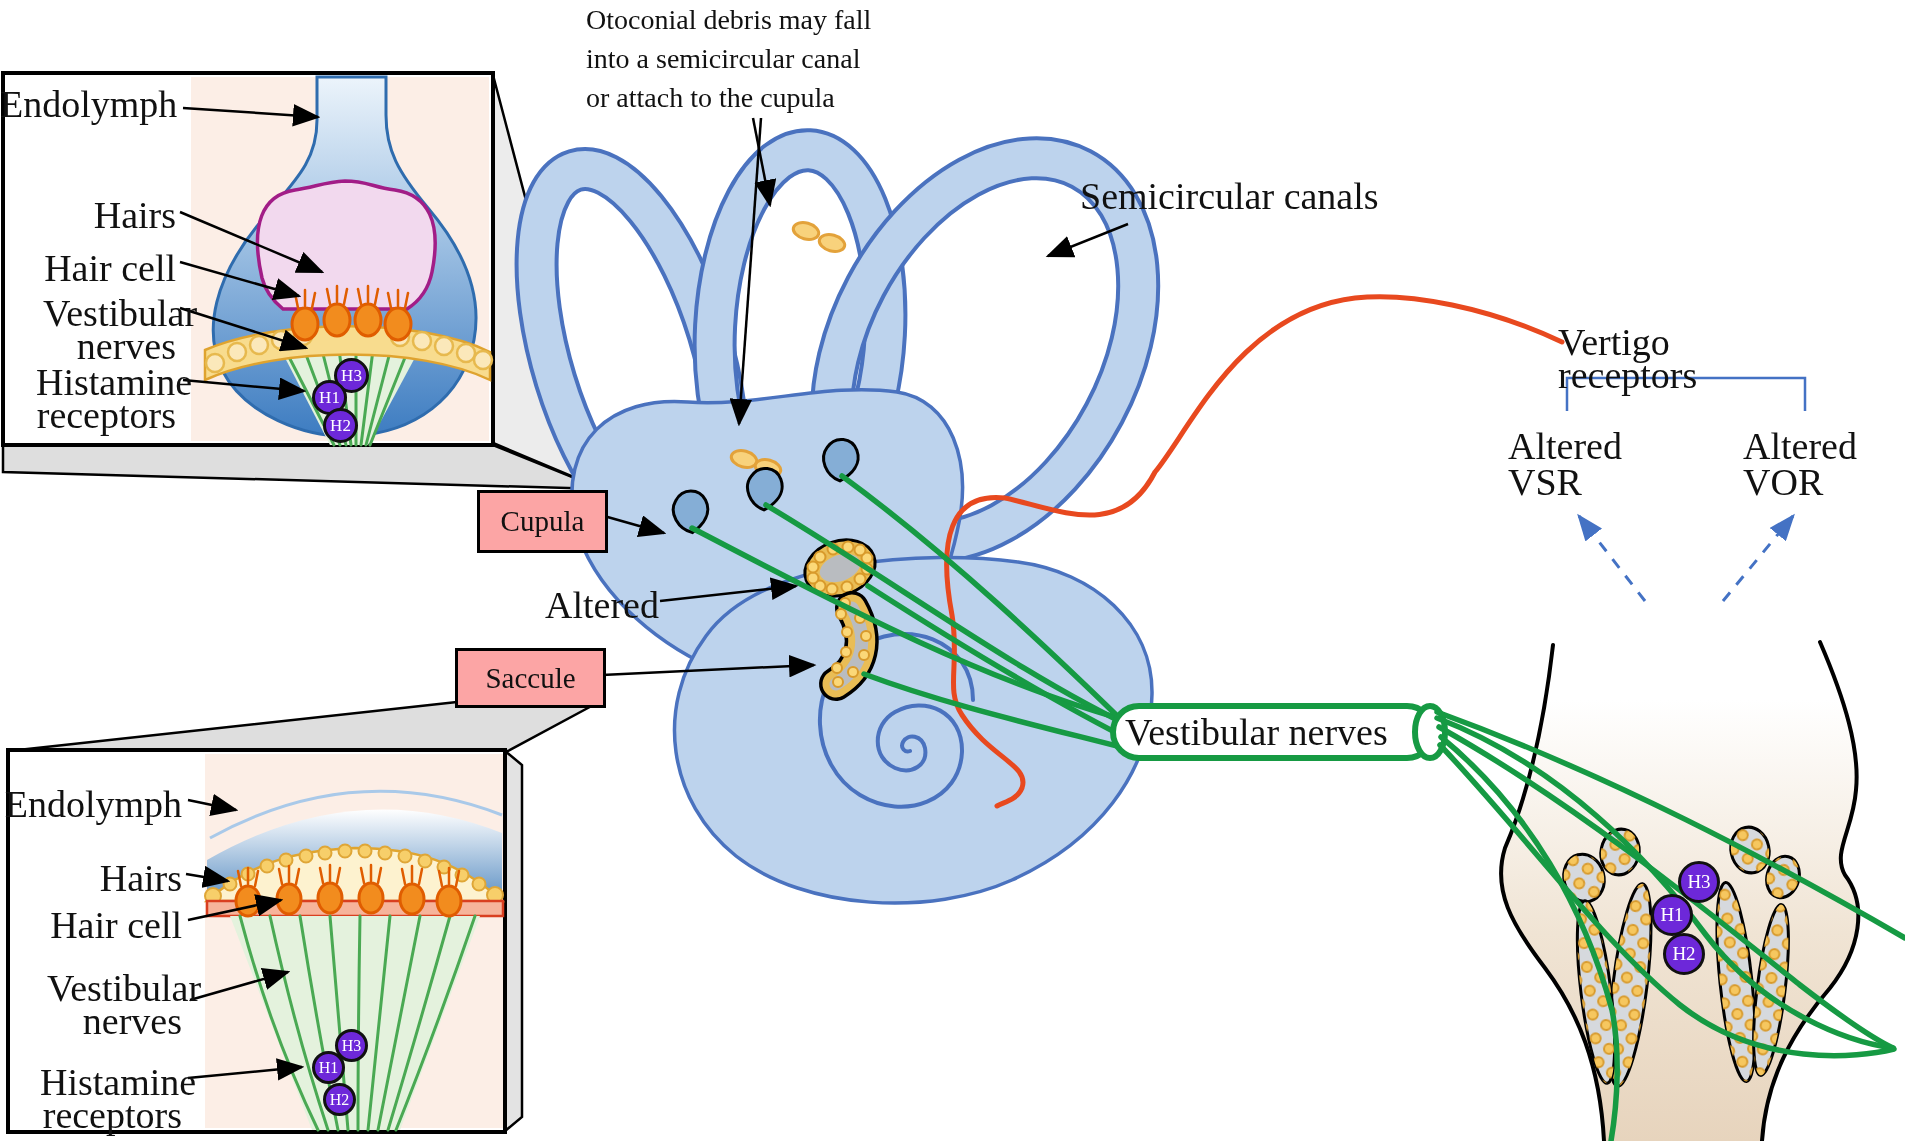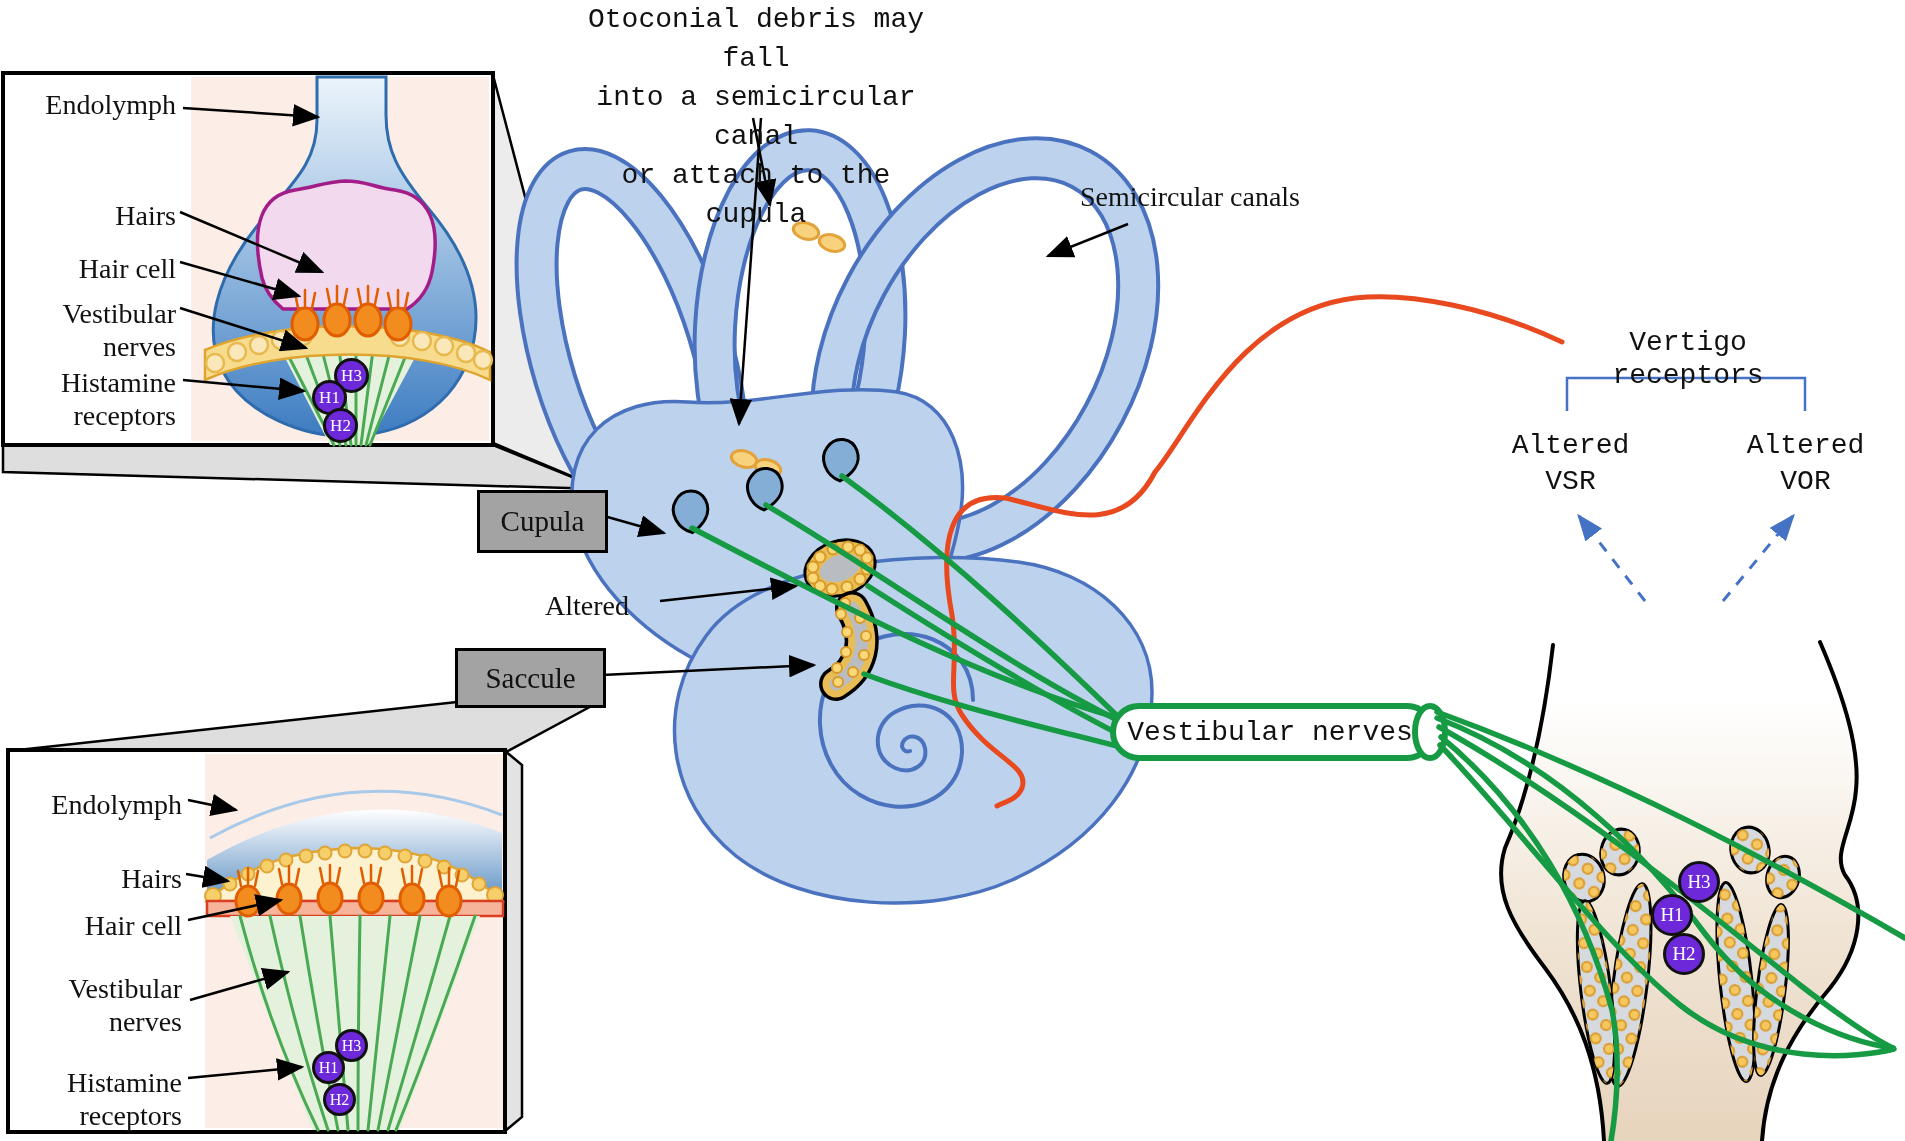--- a/index.html
+++ b/index.html
@@ -1,22 +1,22 @@
 <!DOCTYPE html>
 <html><head>
 <meta charset="utf-8">
 <style>
   html,body{margin:0;padding:0;background:#fff;}
   #stage{position:relative;width:1905px;height:1141px;background:#fff;overflow:hidden;
          font-family:"Liberation Serif","DejaVu Serif",serif;color:#111;}
   #art{position:absolute;left:0;top:0;}
-  .label{position:absolute;font-size:28px;line-height:33px;white-space:pre-line;}
+  .label{position:absolute;font-size:38px;line-height:33px;white-space:pre-line;}
   .r{text-align:right;}
-  .c{text-align:center;font-family:Liberation Mono, monospace;}
-  .boxlabel{position:absolute;background:#a3a3a3;border:3px solid #000;display:flex;
+  .c{}
+  .boxlabel{position:absolute;background:#fca5a5;border:3px solid #000;display:flex;
             align-items:center;justify-content:center;font-size:29px;}
   .receptor{position:absolute;border-radius:50%;background:#6d28d9;border:3px solid #111;
             color:#fff;display:flex;align-items:center;justify-content:center;box-sizing:border-box;}
   .rec-s{width:35px;height:35px;font-size:17px;}
   .rec-s2{width:33px;height:33px;font-size:16px;}
   .rec-l{width:42px;height:42px;font-size:19px;}
   .note{line-height:39px;}
 </style>
 </head>
 <body>

